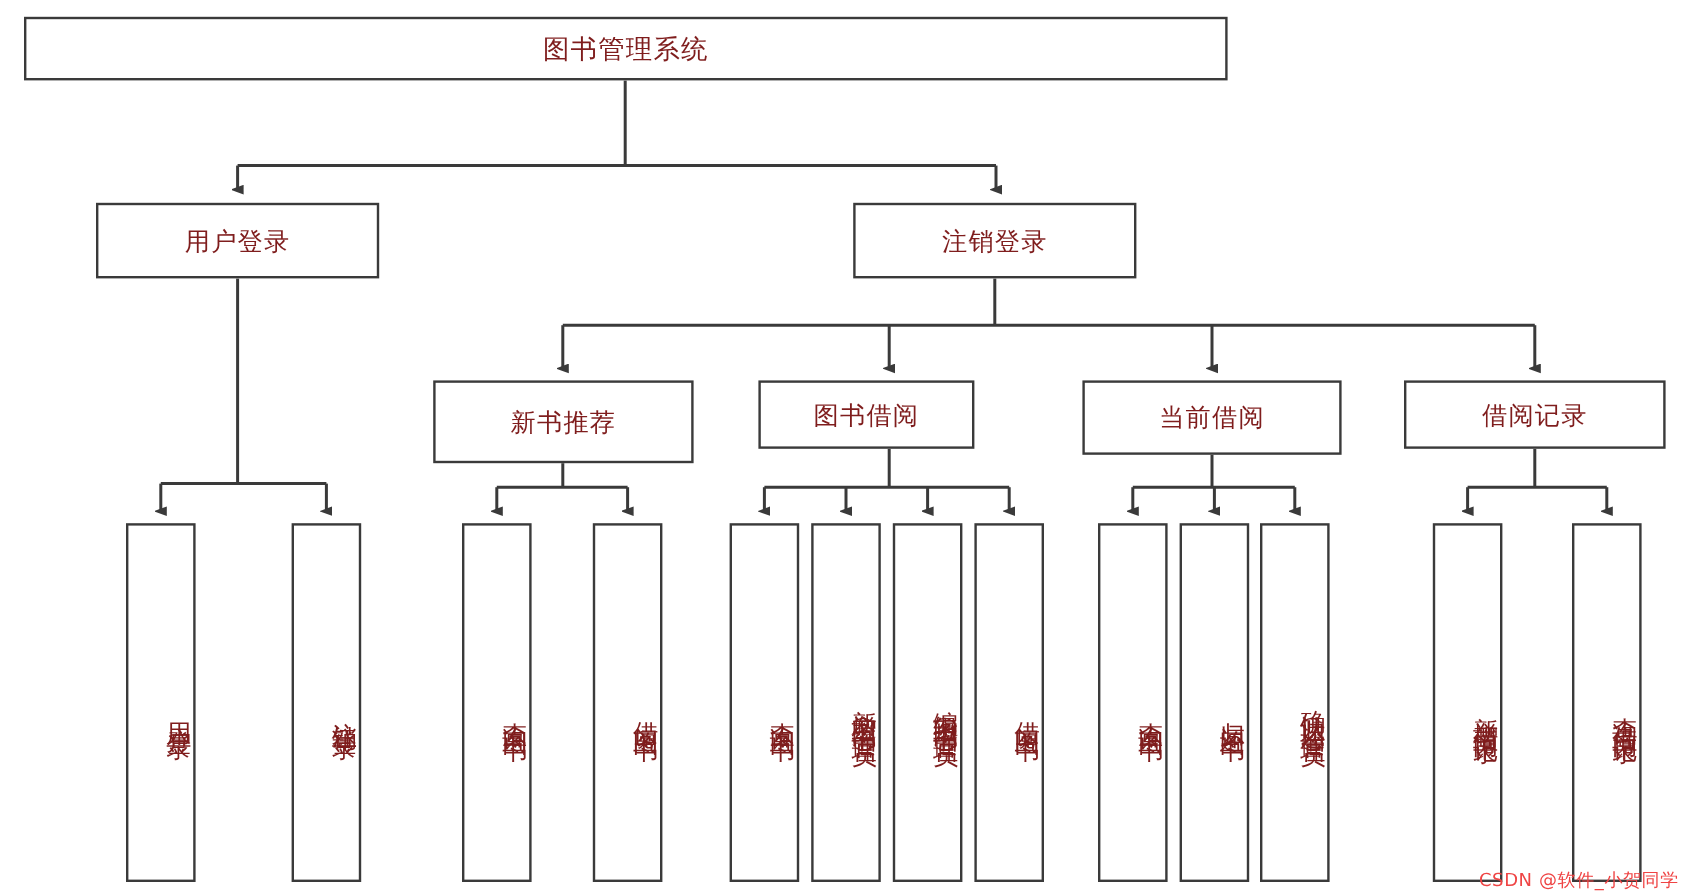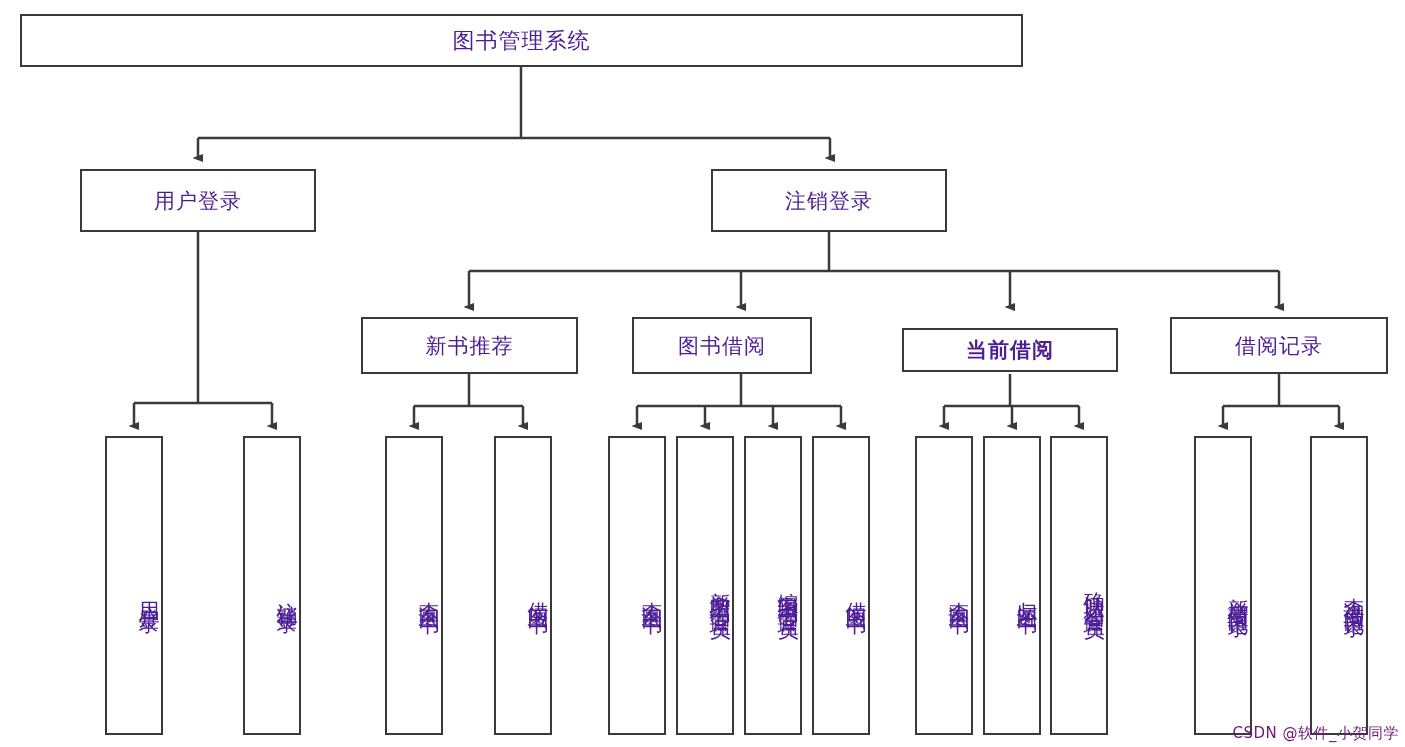--- a/index.html
+++ b/index.html
@@ -1,25 +1,25 @@
 <!DOCTYPE html>
 <html><head>
 <meta charset="utf-8">
 <style>
   html,body{margin:0;padding:0;background:#ffffff;}
   body{width:1405px;height:747px;font-family:"DejaVu Sans","Liberation Sans",sans-serif;overflow:hidden;}
   #stage{position:relative;width:1405px;height:747px;background:#fff;}
   svg.wires{position:absolute;left:0;top:0;width:1405px;height:747px;}
   .node{position:absolute;box-sizing:border-box;border:2.5px solid #3a3a3a;background:#fff;
-        display:flex;align-items:center;justify-content:center;color:#4c1d95;}
+        display:flex;align-items:center;justify-content:center;color:#7f1d1d;}
   .node.horiz{font-size:21px;letter-spacing:1px;}
   .node.vert{writing-mode:vertical-rl;text-orientation:upright;font-size:21px;
              letter-spacing:4px;line-height:1.15;padding-top:14px;align-items:flex-start;justify-content:center;}
   .node.root{font-size:22px;}
-  .watermark{position:absolute;right:6px;bottom:4px;font-size:15px;color:#701a75;letter-spacing:0.5px;
+  .watermark{position:absolute;right:6px;bottom:4px;font-size:15px;color:#ef4444;letter-spacing:0.5px;
              white-space:nowrap;}
 </style>
 </head>
 <body>
 
 <div id="stage">
 
   <svg class="wires" viewBox="0 0 1405 747">
     <defs>
       <marker id="arrow" markerWidth="10" markerHeight="10" refX="4" refY="5" orient="auto" markerUnits="userSpaceOnUse">
@@ -68,23 +68,23 @@
       <path d="M1223,406 L1223,426" marker-end="url(#arrow)"></path>
       <path d="M1339,406 L1339,426" marker-end="url(#arrow)"></path>
     </g>
   </svg>
 
   <div class="node horiz root" style="left:20px;top:14px;width:1003px;height:53px;">图书管理系统</div>
 
   <div class="node horiz" style="left:80px;top:169px;width:236px;height:63px;">用户登录</div>
   <div class="node horiz" style="left:711px;top:169px;width:236px;height:63px;">注销登录</div>
 
-  <div class="node horiz" style="left:361px;top:317px;width:217px;height:57px;">新书推荐</div>
+  <div class="node horiz" style="left:361px;top:317px;width:217px;height:69px;">新书推荐</div>
   <div class="node horiz" style="left:632px;top:317px;width:180px;height:57px;">图书借阅</div>
-  <div class="node horiz" style="left:902px;top:328px;width:216px;height:44px;font-weight:bold;">当前借阅</div>
+  <div class="node horiz" style="left:902px;top:317px;width:216px;height:62px;">当前借阅</div>
   <div class="node horiz" style="left:1170px;top:317px;width:218px;height:57px;text-align:right;">借阅记录</div>
 
   <div class="node vert" style="left:105px;top:436px;width:58px;height:299px;">用户登录</div>
   <div class="node vert" style="left:243px;top:436px;width:58px;height:299px;">注销登录</div>
 
   <div class="node vert" style="left:385px;top:436px;width:58px;height:299px;">查询图书</div>
   <div class="node vert" style="left:494px;top:436px;width:58px;height:299px;">借阅图书</div>
 
   <div class="node vert" style="left:608px;top:436px;width:58px;height:299px;">查询图书</div>
   <div class="node vert" style="left:676px;top:436px;width:58px;height:299px;">新增图书（管理员）</div>

